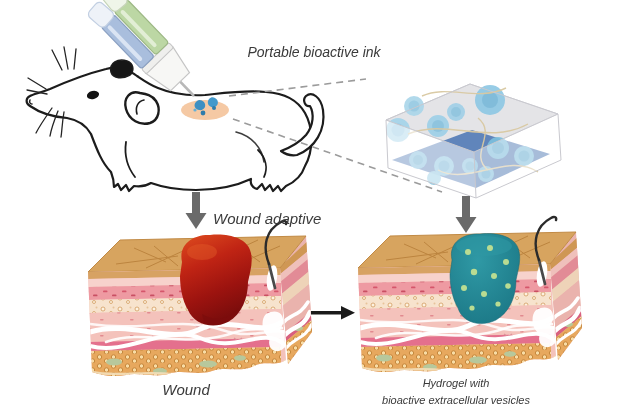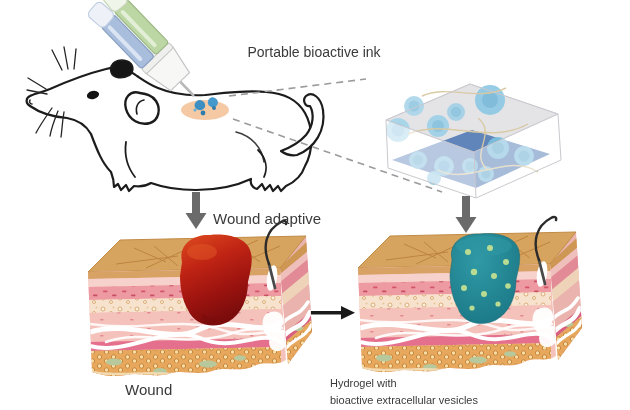--- a/index.html
+++ b/index.html
@@ -9,22 +9,23 @@
     background:#ffffff;
     overflow:hidden;
     font-family:"Liberation Sans", sans-serif;
   }
   .canvas svg{position:absolute;left:0;top:0;}
   .lbl{
     position:absolute;
     color:#3a3a3a;
     font-family:"Liberation Sans", sans-serif;
     white-space:nowrap;
+    font-style:italic;
   }
-  .lbl.center{text-align:left;white-space:normal;}
+  .lbl.center{text-align:center;white-space:normal;}
   .lbl-portable{left:230px;top:44px;width:168px;font-size:14px;text-align:center;}
   .lbl-adaptive{left:213px;top:200px;font-size:15px;margin-top:10px;}
   .lbl-wound{left:125px;top:381px;width:122px;font-size:15px;}
   .lbl-hydrogel{left:330px;top:375px;width:252px;font-size:11px;line-height:17px;}
 </style>
 </head>
 <body>
 
 <div class="canvas">
 <svg width="630" height="410" viewBox="0 0 630 410" xmlns="http://www.w3.org/2000/svg">

